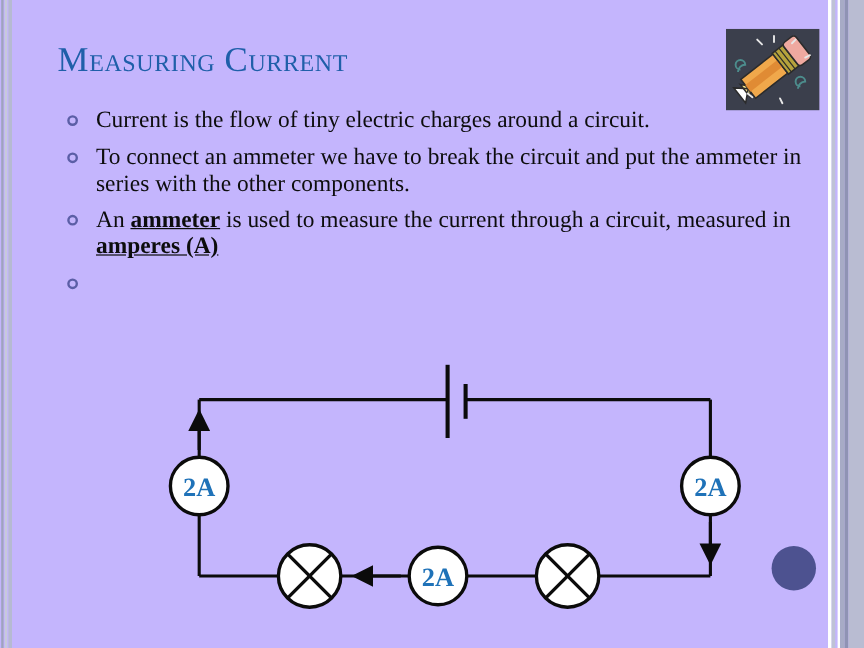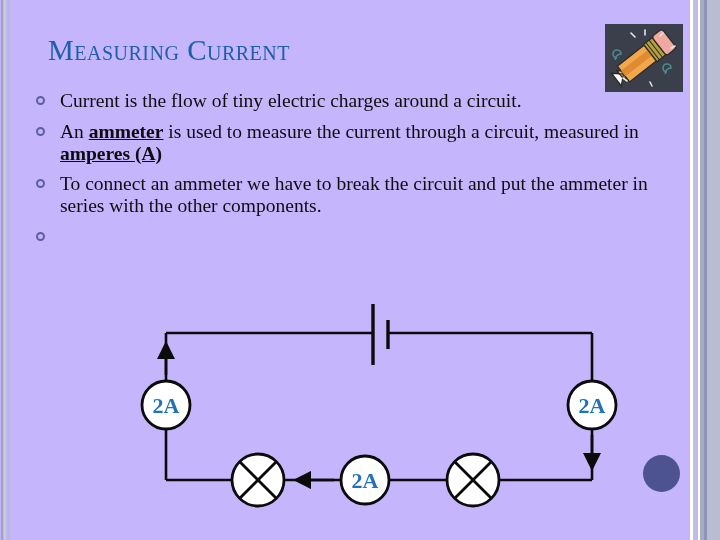--- a/index.html
+++ b/index.html
@@ -50,21 +50,21 @@
     position: absolute;
     left: 605px;
     top: 24px;
     width: 78px;
     height: 68px;
   }
 
   
   .body-list {
     position: absolute;
-    left: 30px;
+    left: 50px;
     top: 90px;
     width: 650px;
     margin: 0;
     padding: 0;
     list-style: none;
   }
   .bullet-item {
     position: relative;
     padding-left: 30px;
     margin-bottom: 9px;
@@ -159,25 +159,25 @@
     </svg>
   </div>
 
   <ul class="body-list">
     <li class="bullet-item">
       <span class="bullet-marker"></span>
       <span class="bullet-text"><span>Current is the flow of tiny electric charges  around a circuit.</span></span>
     </li>
     <li class="bullet-item">
       <span class="bullet-marker"></span>
+      <span class="bullet-text"><span>To connect an ammeter we have to break the circuit and put the ammeter in series with the other components.</span></span>
+    </li>
+    <li class="bullet-item">
+      <span class="bullet-marker"></span>
       <span class="bullet-text"><span>An </span><b class="ul">ammeter</b><span> is used to measure the current through a circuit, measured in </span><b class="ul">amperes (A)</b></span>
-    </li>
-    <li class="bullet-item">
-      <span class="bullet-marker"></span>
-      <span class="bullet-text"><span>To connect an ammeter we have to break the circuit and put the ammeter in series with the other components.</span></span>
     </li>
     <li class="bullet-item">
       <span class="bullet-marker"></span>
     </li>
   </ul>
 
   <svg class="circuit" viewBox="0 0 720 540">
     <defs>
       <marker id="arrowhead" markerWidth="7" markerHeight="7" refX="3.5" refY="3.5" orient="auto">
         <path d="M0,0 L7,3.5 L0,7 Z" fill="#0B0B0B"></path>

